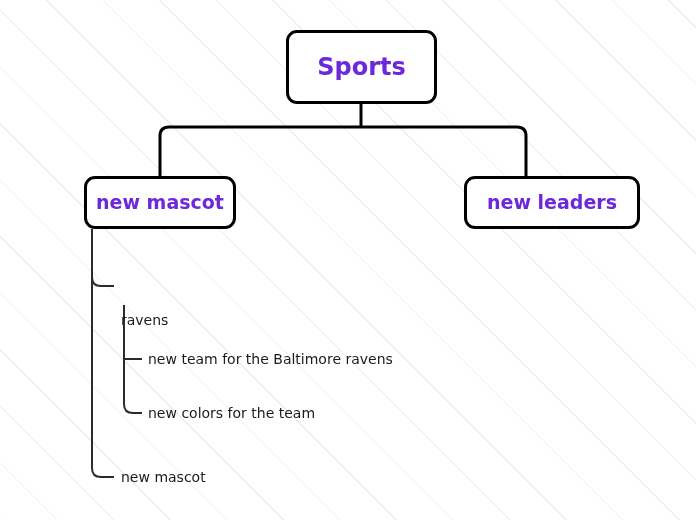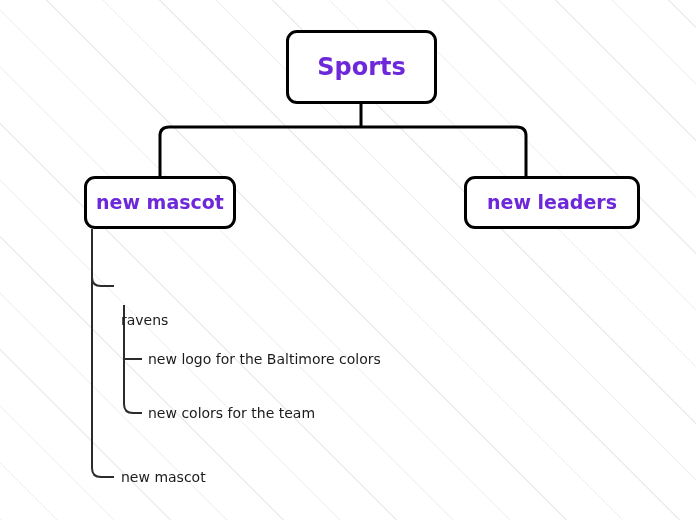--- a/index.html
+++ b/index.html
@@ -107,19 +107,19 @@
   <div class="node node-branch" id="node-new-logos">
     <span>new mascot</span>
   </div>
 
   <div class="node node-branch" id="node-new-leaders">
     <span>new leaders</span>
   </div>
 
   <div class="leaf-label" id="leaf-ravens">ravens</div>
 
-  <div class="leaf-label" id="leaf-new-logo-baltimore">new logo for the Baltimore colors</div>
+  <div class="leaf-label" id="leaf-new-logo-baltimore">new team for the Baltimore ravens</div>
 
   <div class="leaf-label" id="leaf-new-colors">new colors for the team</div>
 
   <div class="leaf-label" id="leaf-new-mascot">new mascot</div>
 
 </div>
 
 </body></html>

